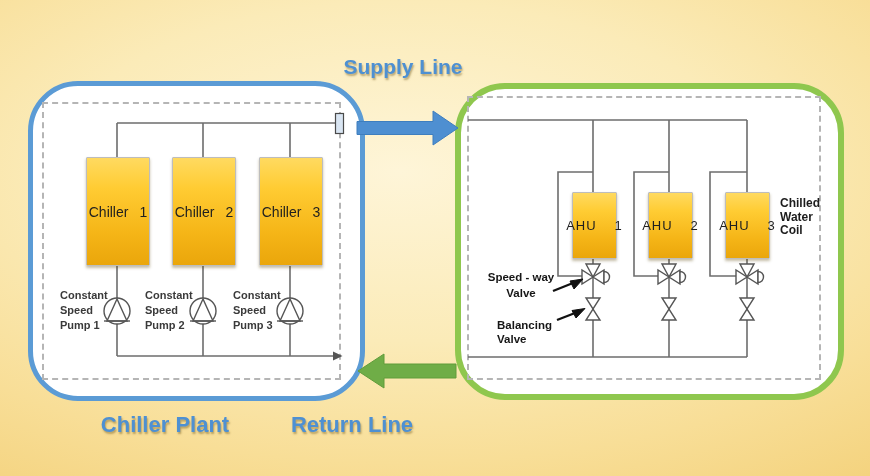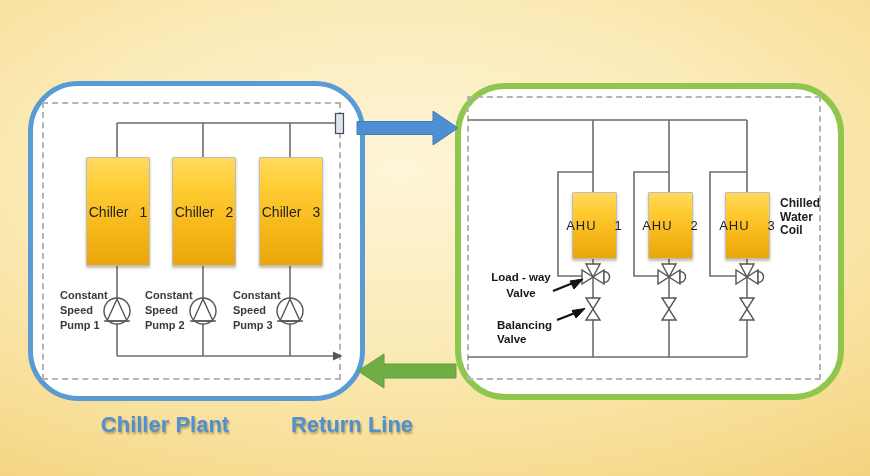--- a/index.html
+++ b/index.html
@@ -168,29 +168,30 @@
     <span>Speed</span>
     <span>Pump 2</span>
   </div>
   <div class="small-label pump3">
     <span>Constant</span>
     <span>Speed</span>
     <span>Pump 3</span>
   </div>
 
   <div class="small-label valve-label lbl-threeway">
-    <span>Load - way</span>
+    <span>Speed - way</span>
     <span>Valve</span>
   </div>
   <div class="small-label valve-label lbl-balancing">
     <span>Balancing</span>
     <span>Valve</span>
   </div>
   <div class="small-label lbl-coil">
     <span>Chilled</span>
     <span>Water</span>
     <span>Coil</span>
   </div>
 
+  <div class="title t-supply">Supply Line</div>
   <div class="title t-plant">Chiller Plant</div>
   <div class="title t-return">Return Line</div>
 
 </div>
 
 </body></html>

